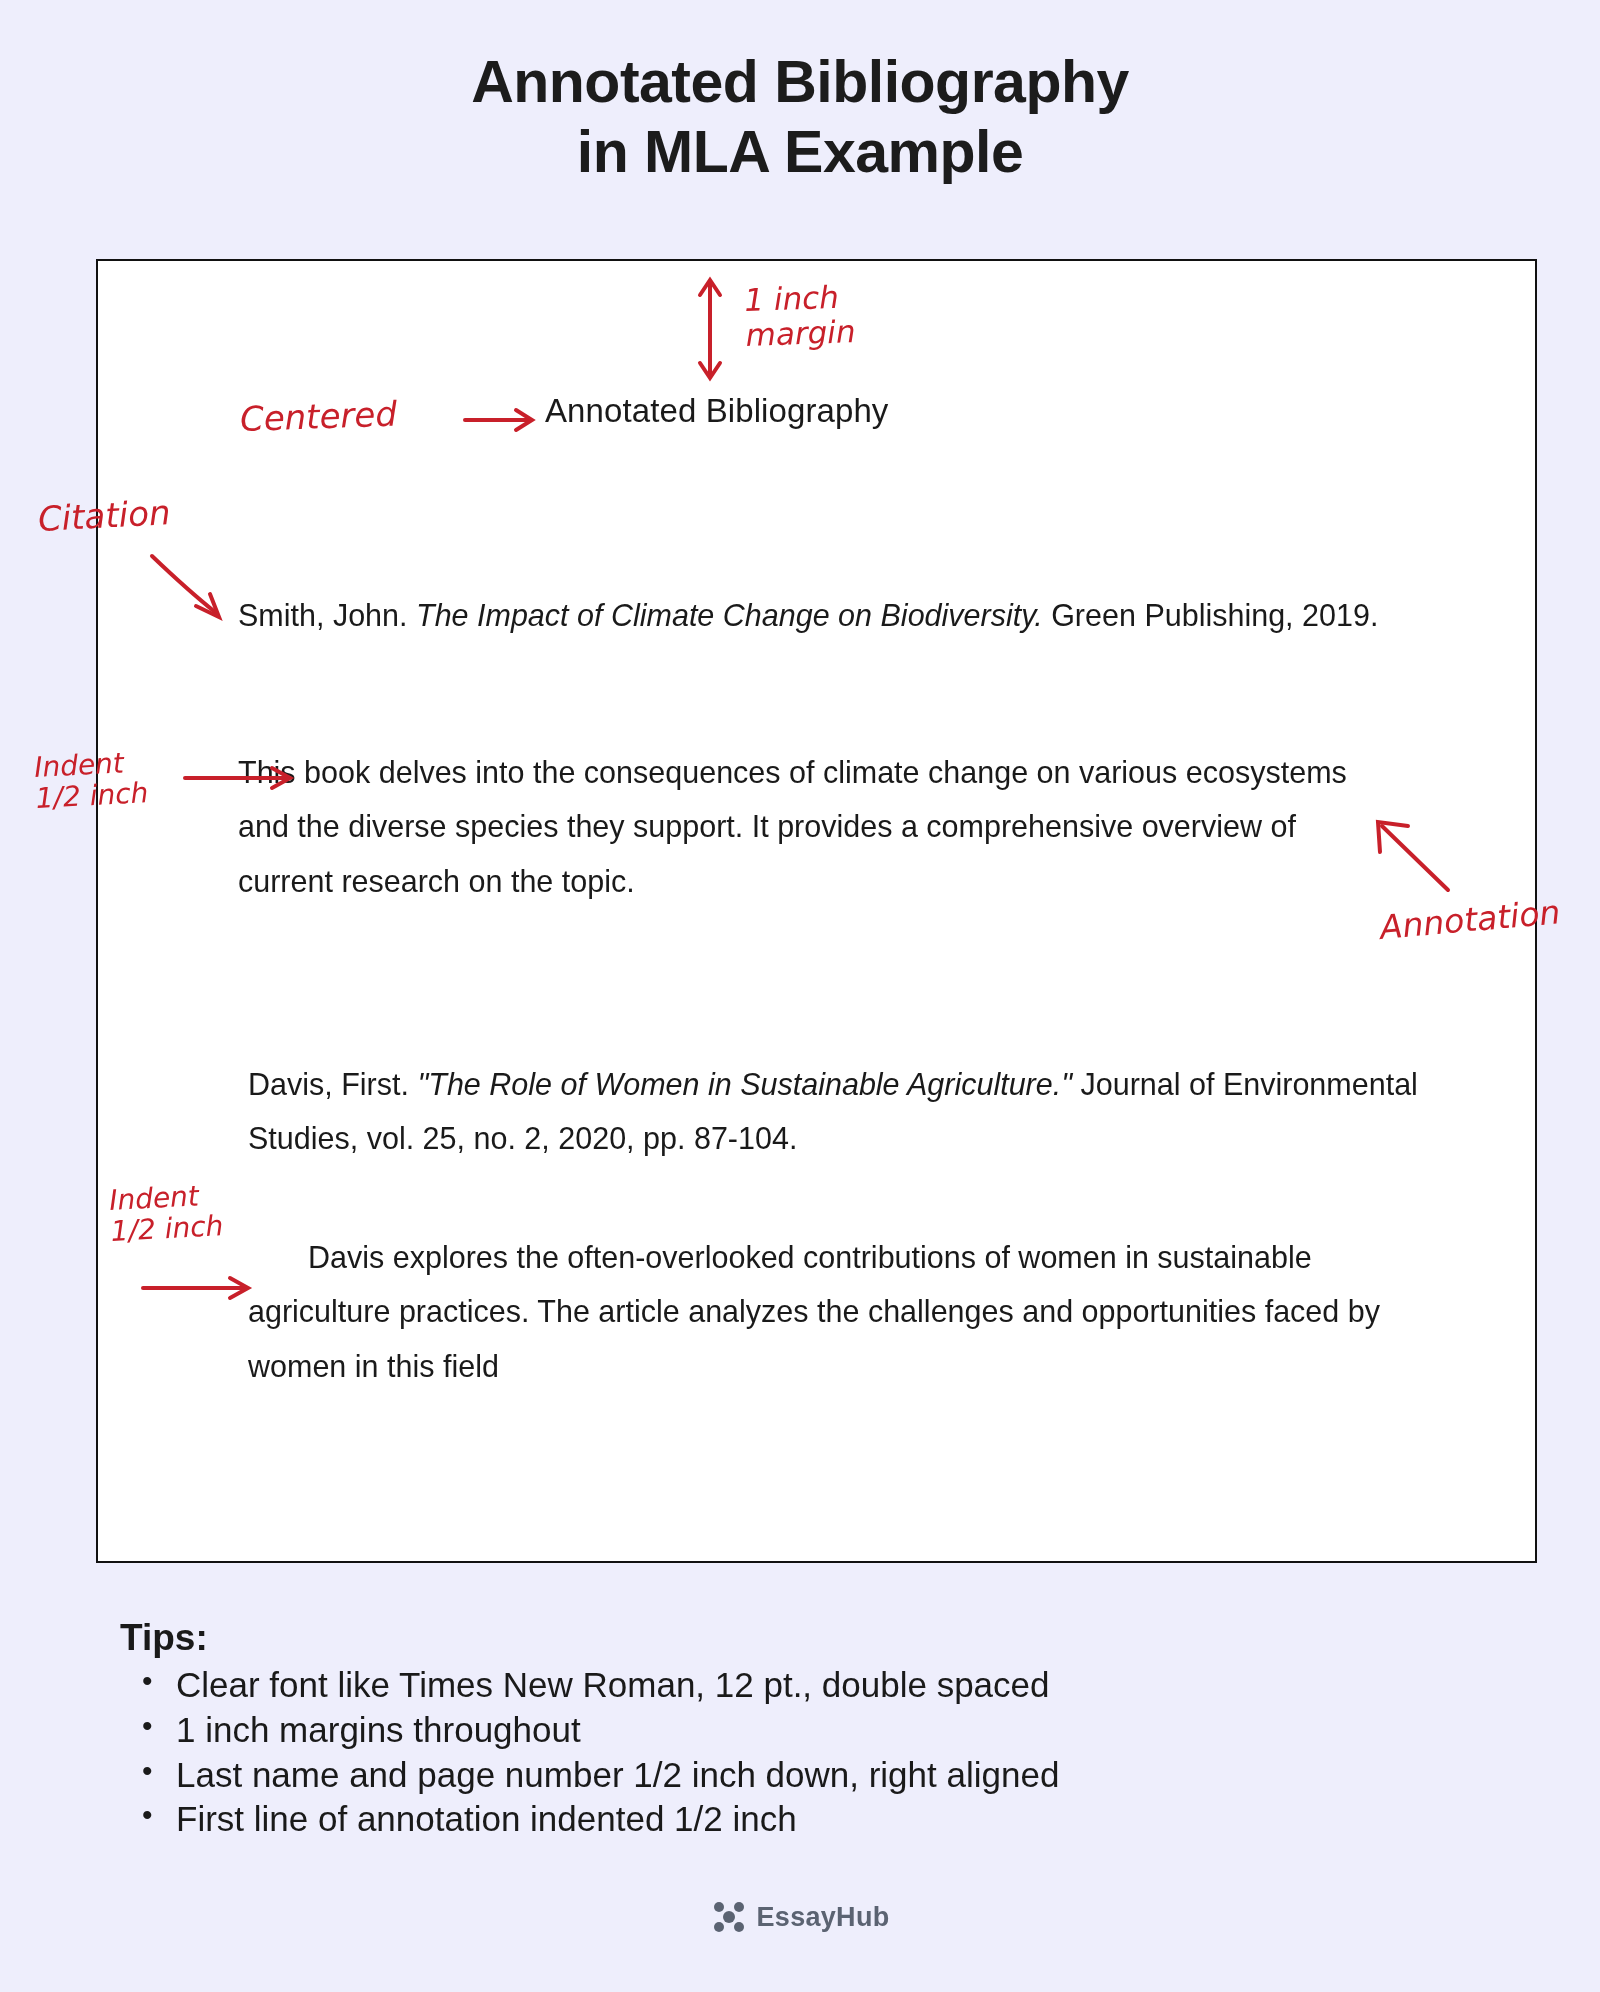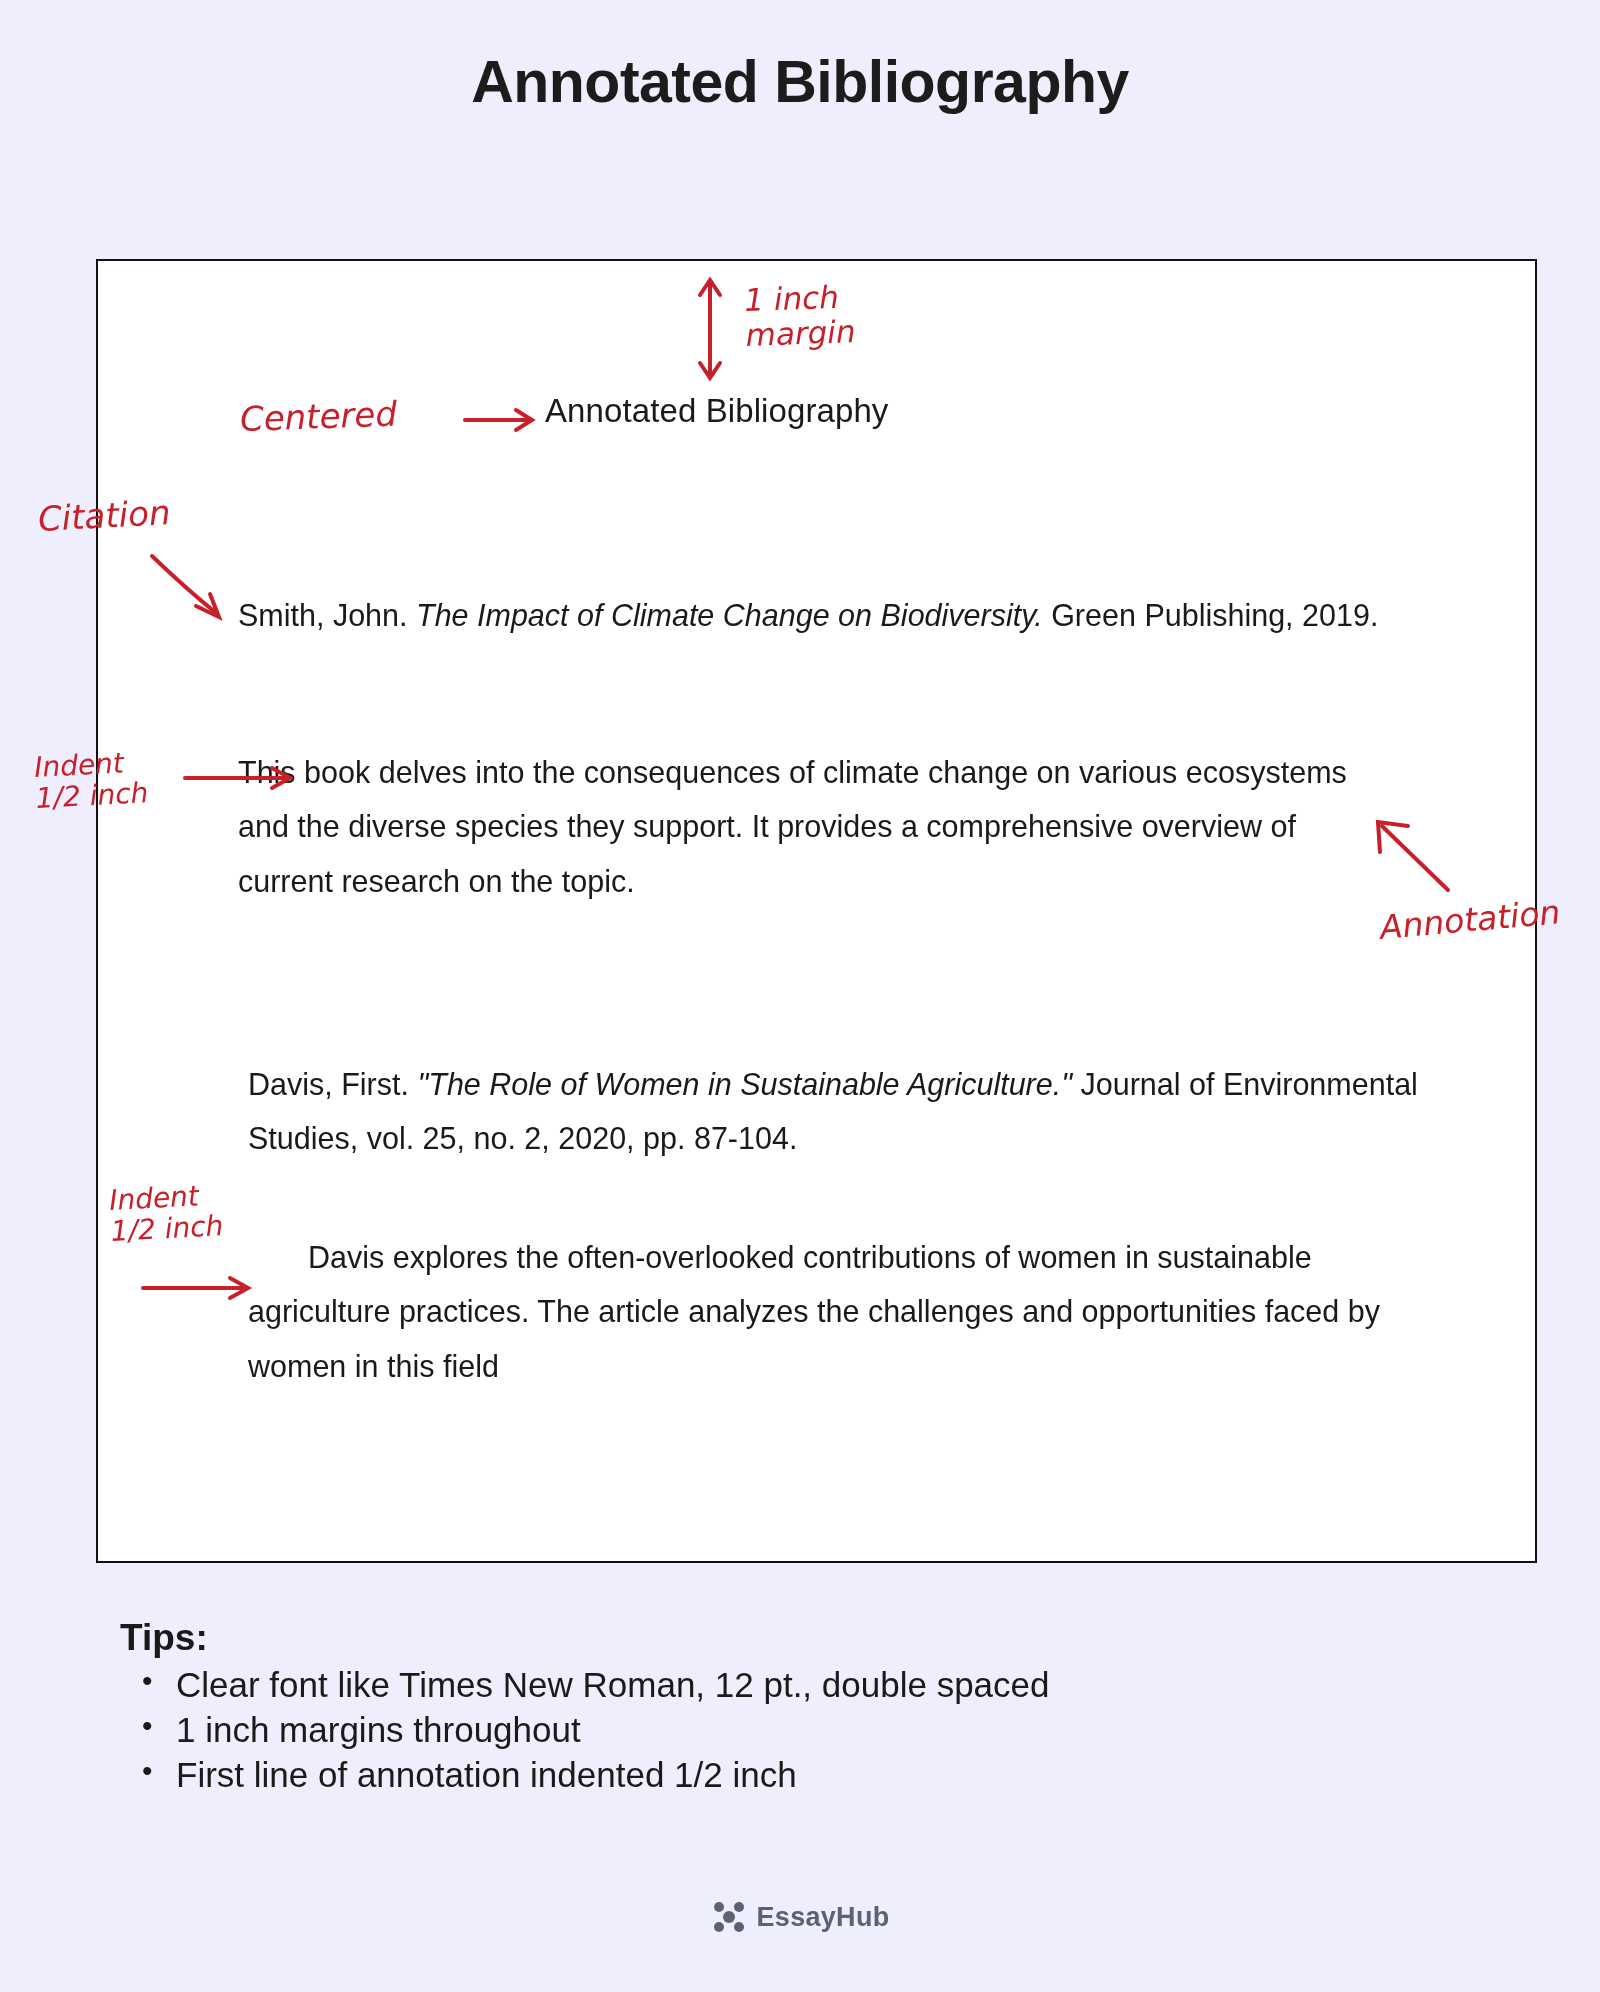--- a/index.html
+++ b/index.html
@@ -148,20 +148,21 @@
     color: #5b6372;
     font-weight: bold;
     letter-spacing: 0.3px;
   }
 </style>
 </head>
 <body>
 
 <h1 class="page-title">
   <span>Annotated Bibliography</span>
+  <span class="line2">in MLA Example</span>
 </h1>
 
 <div class="doc-frame">
   <div class="doc-inner"></div>
 </div>
 
 <div class="doc-heading">Annotated Bibliography</div>
 
 <div class="entry citation1">
   <span>Smith, John. </span><i>The Impact of Climate Change on Biodiversity.</i><span> Green Publishing, 2019.</span>
@@ -217,20 +218,21 @@
     <line x1="143" y1="1288" x2="243" y2="1288"></line>
     <polyline points="230,1278 248,1288 230,1298"></polyline>
   </g>
 </svg>
 
 <div class="tips">
   <div class="tips-title">Tips:</div>
   <ul>
     <li>Clear font like Times New Roman, 12 pt., double spaced</li>
     <li>1 inch margins throughout</li>
+    <li>Last name and page number 1/2 inch down, right aligned</li>
     <li>First line of annotation indented 1/2 inch</li>
   </ul>
 </div>
 
 <div class="footer">
   <svg class="footer-logo" width="36" height="34" viewBox="0 0 36 34">
     <circle cx="8" cy="7" r="5" fill="#5b6372"></circle>
     <circle cx="28" cy="7" r="5" fill="#5b6372"></circle>
     <circle cx="18" cy="17" r="6" fill="#5b6372"></circle>
     <circle cx="8" cy="27" r="5" fill="#5b6372"></circle>

